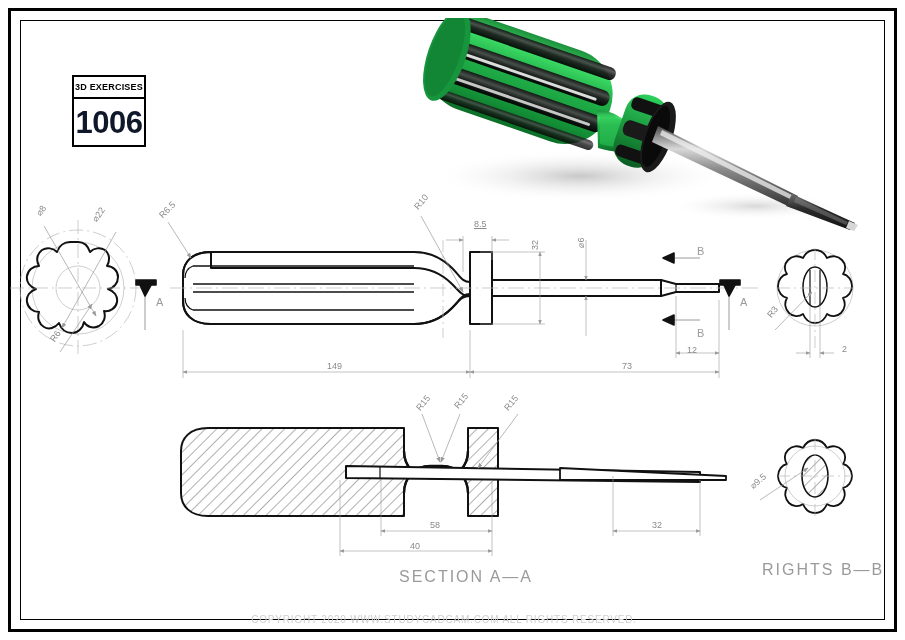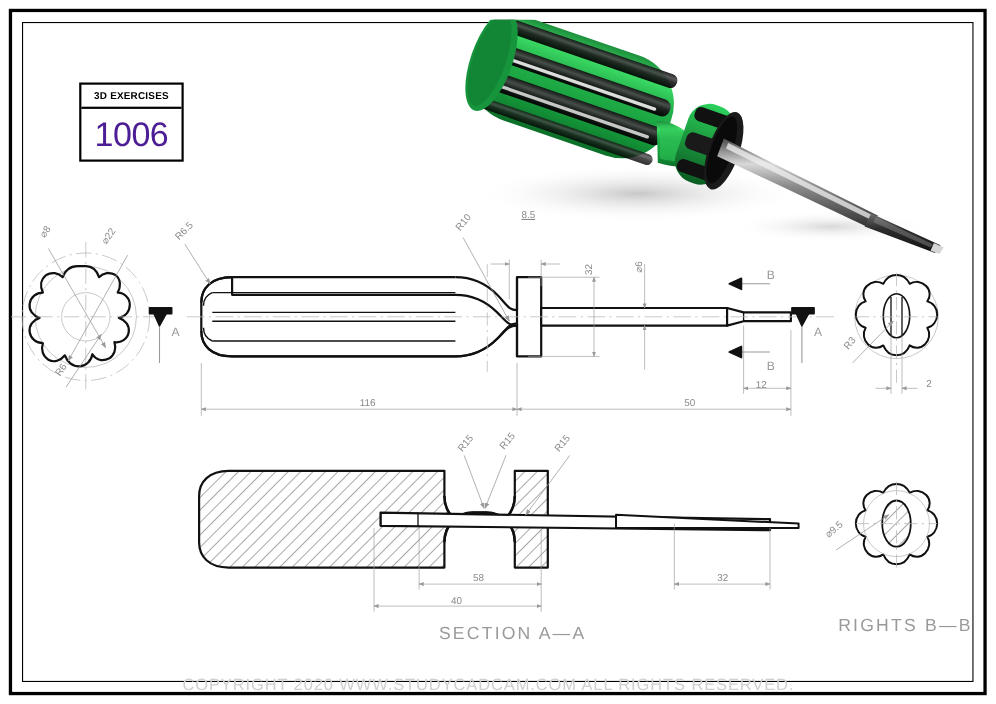--- a/index.html
+++ b/index.html
@@ -1,30 +1,30 @@
 <!DOCTYPE html>
 <html><head>
 <meta charset="utf-8">
 <style>
   html,body{margin:0;padding:0;background:#ffffff;}
   body{width:905px;height:640px;overflow:hidden;font-family:"Liberation Sans",sans-serif;}
   #sheet{position:relative;width:905px;height:640px;background:#fff;}
   .frame-outer{position:absolute;left:8px;top:8px;width:889px;height:624px;border:3px solid #000;box-sizing:border-box;}
   .frame-inner{position:absolute;left:20px;top:20px;width:865px;height:600px;border:1px solid #000;box-sizing:border-box;}
   #art{position:absolute;left:0;top:0;width:905px;height:640px;}
-  .titleblock{position:absolute;left:72px;top:75px;width:95px;height:72px;border:2px solid #000;background:#fff;box-sizing:border-box;text-align:center;}
+  .titleblock{position:absolute;left:72px;top:75px;width:74px;height:72px;border:2px solid #000;background:#fff;box-sizing:border-box;text-align:center;}
   .tb-head{height:22px;border-bottom:2px solid #000;display:flex;align-items:center;justify-content:center;
            font-size:9px;font-weight:600;letter-spacing:.2px;color:#000;box-sizing:border-box;}
-  .tb-num{height:48px;display:flex;align-items:center;justify-content:center;font-size:31px;font-weight:400;
-          letter-spacing:-.5px;color:#4c1d95;font-family:"Liberation Sans",sans-serif;}
+  .tb-num{height:48px;display:flex;align-items:center;justify-content:center;font-size:31px;font-weight:700;
+          letter-spacing:-.5px;color:#0f172a;font-family:"Liberation Sans",sans-serif;}
   .dim{position:absolute;font-family:"Liberation Sans",sans-serif;color:#8a8a8a;white-space:nowrap;}
   .dim-d{font-size:9px;}
   .sec-label{position:absolute;font-size:16px;color:#9a9a9a;letter-spacing:2px;white-space:nowrap;}
   .mark{position:absolute;font-size:11px;color:#9a9a9a;}
-  .footer{position:absolute;left:0;top:614px;width:888px;text-align:center;font-size:15px;color:#cfcfcf;letter-spacing:.8px;}
+  .footer{position:absolute;left:0;top:614px;width:888px;text-align:center;font-size:10px;color:#cfcfcf;letter-spacing:.8px;}
   .render{position:absolute;left:400px;top:18px;width:470px;height:215px;}
 </style>
 </head>
 <body>
 
 <div id="sheet">
 
   <div class="frame-outer"></div>
   <div class="frame-inner"></div>
 
@@ -306,25 +306,25 @@
       </g>
     </g>
   </svg>
 
   <div id="dimtext">
       <div class="dim dim-d" style="left: 34px; top: 212px; transform: rotate(-55deg); transform-origin: left top;">⌀8</div>
       <div class="dim dim-d" style="left: 90px; top: 218px; transform: rotate(-55deg); transform-origin: left top;">⌀22</div>
       <div class="dim dim-d" style="left: 48px; top: 338px; transform: rotate(-55deg); transform-origin: left top;">R6</div>
       <div class="dim dim-d" style="left: 157px; top: 213px; transform: rotate(-45deg); transform-origin: left top;">R6.5</div>
       <div class="dim dim-d" style="left: 412px; top: 205px; transform: rotate(-50deg); transform-origin: left top;">R10</div>
-      <div class="dim dim-d" style="left: 474px; top: 190px; transform: rotate(0deg); transform-origin: left top; text-decoration: underline;">8.5</div>
+      <div class="dim dim-d" style="left: 474px; top: 219px; transform: rotate(0deg); transform-origin: left top; text-decoration: underline;">8.5</div>
       <div class="dim dim-d" style="left: 530px; top: 250px; transform: rotate(-90deg); transform-origin: left top;">32</div>
       <div class="dim dim-d" style="left: 576px; top: 248px; transform: rotate(-90deg); transform-origin: left top;">⌀6</div>
-      <div class="dim dim-d" style="left: 327px; top: 361px; transform: rotate(0deg); transform-origin: left top;">116</div>
-      <div class="dim dim-d" style="left: 622px; top: 361px; transform: rotate(0deg); transform-origin: left top;">50</div>
+      <div class="dim dim-d" style="left: 327px; top: 361px; transform: rotate(0deg); transform-origin: left top;">149</div>
+      <div class="dim dim-d" style="left: 622px; top: 361px; transform: rotate(0deg); transform-origin: left top;">73</div>
       <div class="dim dim-d" style="left: 687px; top: 345px; transform: rotate(0deg); transform-origin: left top;">12</div>
       <div class="mark" style="left: 156px; top: 296px;">A</div>
       <div class="mark" style="left: 740px; top: 296px;">A</div>
       <div class="mark" style="left: 697px; top: 245px;">B</div>
       <div class="mark" style="left: 697px; top: 327px;">B</div>
       <div class="dim dim-d" style="left: 765px; top: 313px; transform: rotate(-50deg); transform-origin: left top;">R3</div>
       <div class="dim dim-d" style="left: 842px; top: 344px; transform: rotate(0deg); transform-origin: left top;">2</div>
       <div class="dim dim-d" style="left: 414px; top: 406px; transform: rotate(-50deg); transform-origin: left top;">R15</div>
       <div class="dim dim-d" style="left: 452px; top: 404px; transform: rotate(-50deg); transform-origin: left top;">R15</div>
       <div class="dim dim-d" style="left: 502px; top: 406px; transform: rotate(-50deg); transform-origin: left top;">R15</div>

